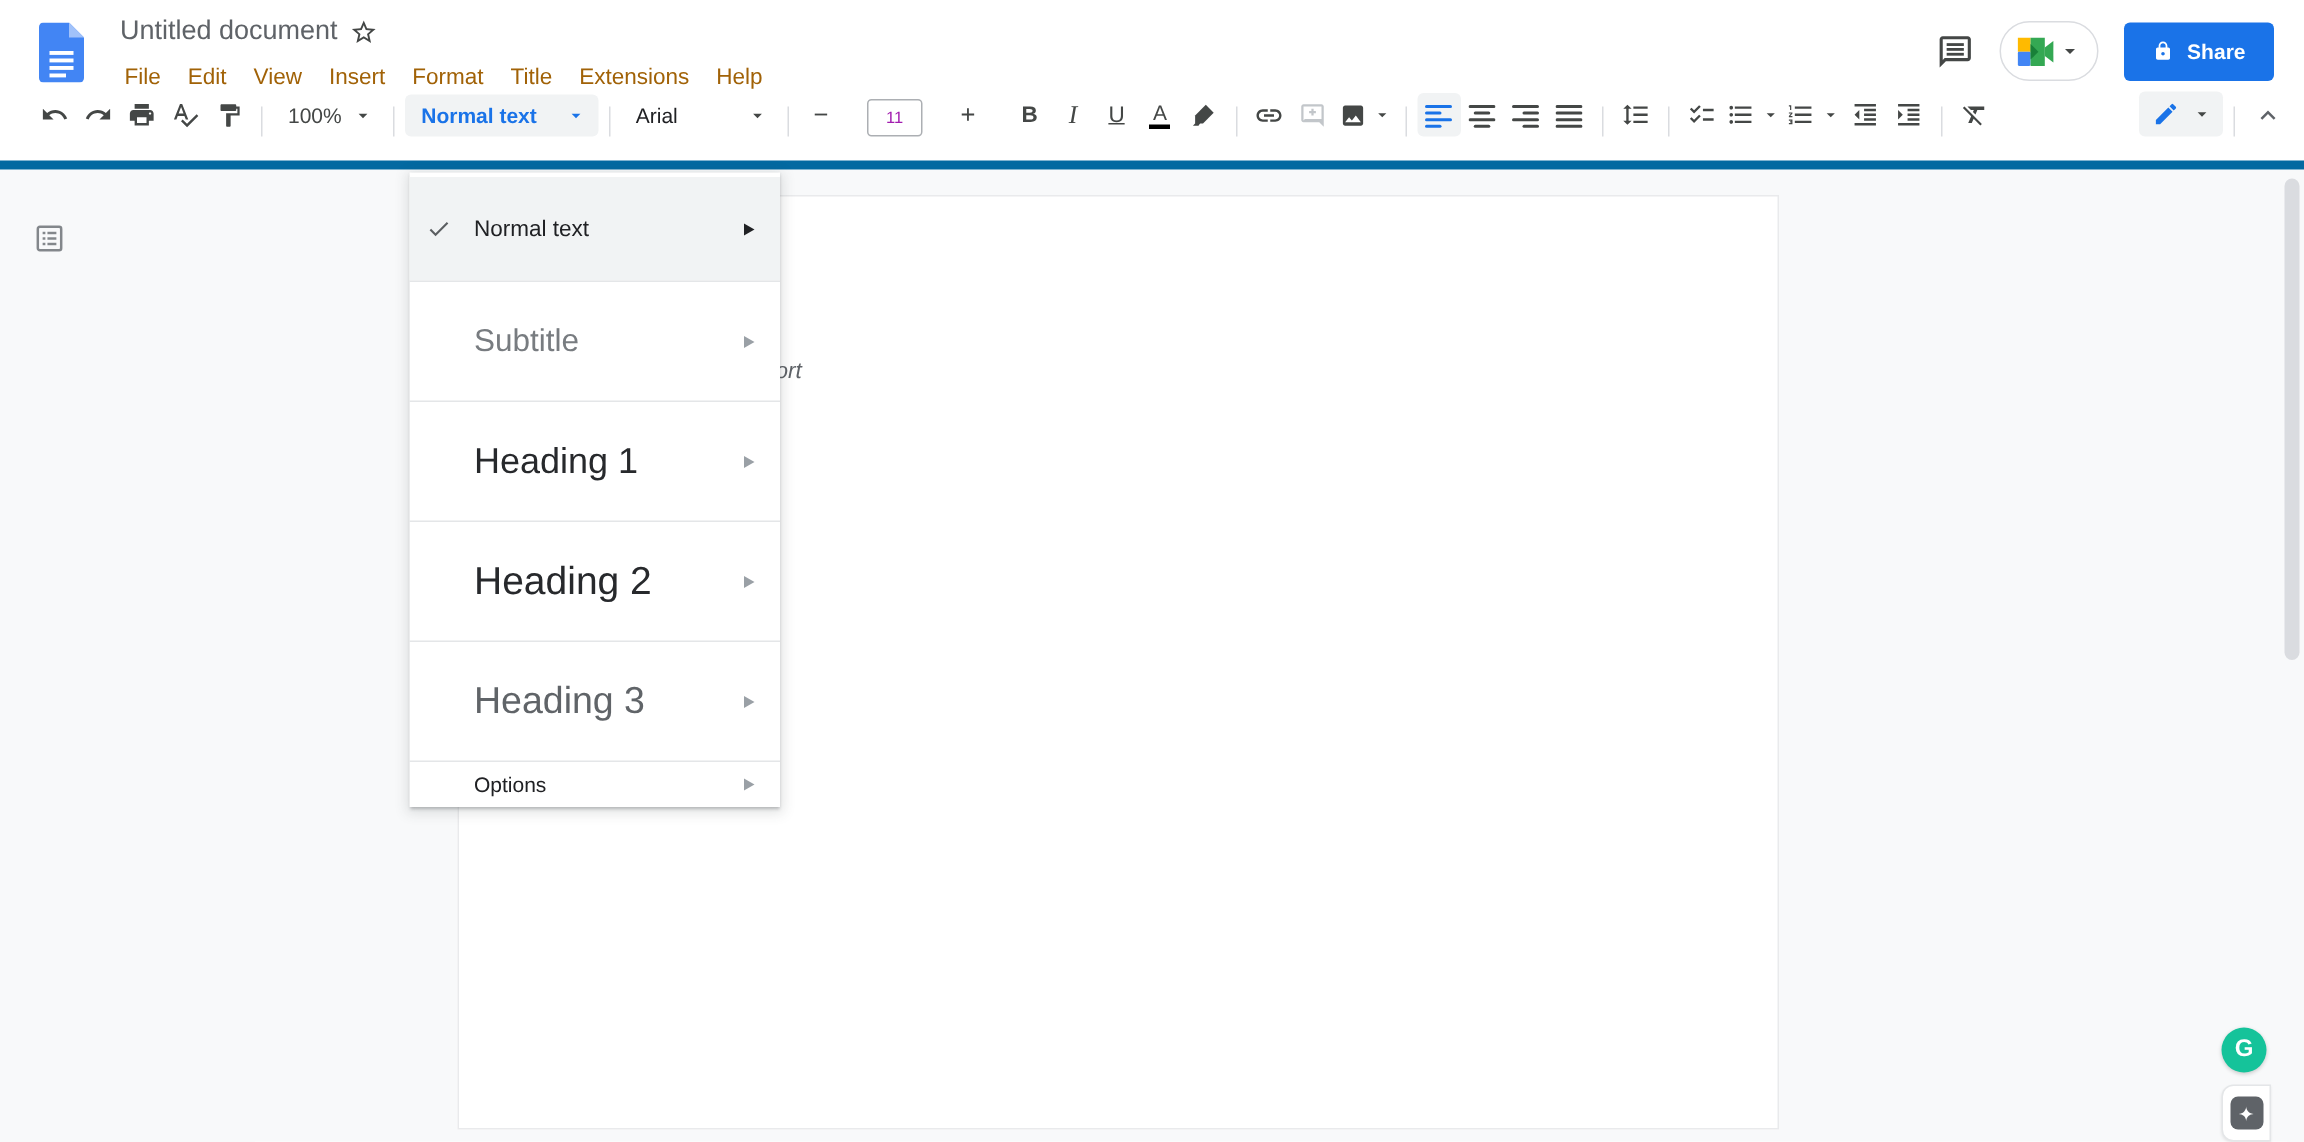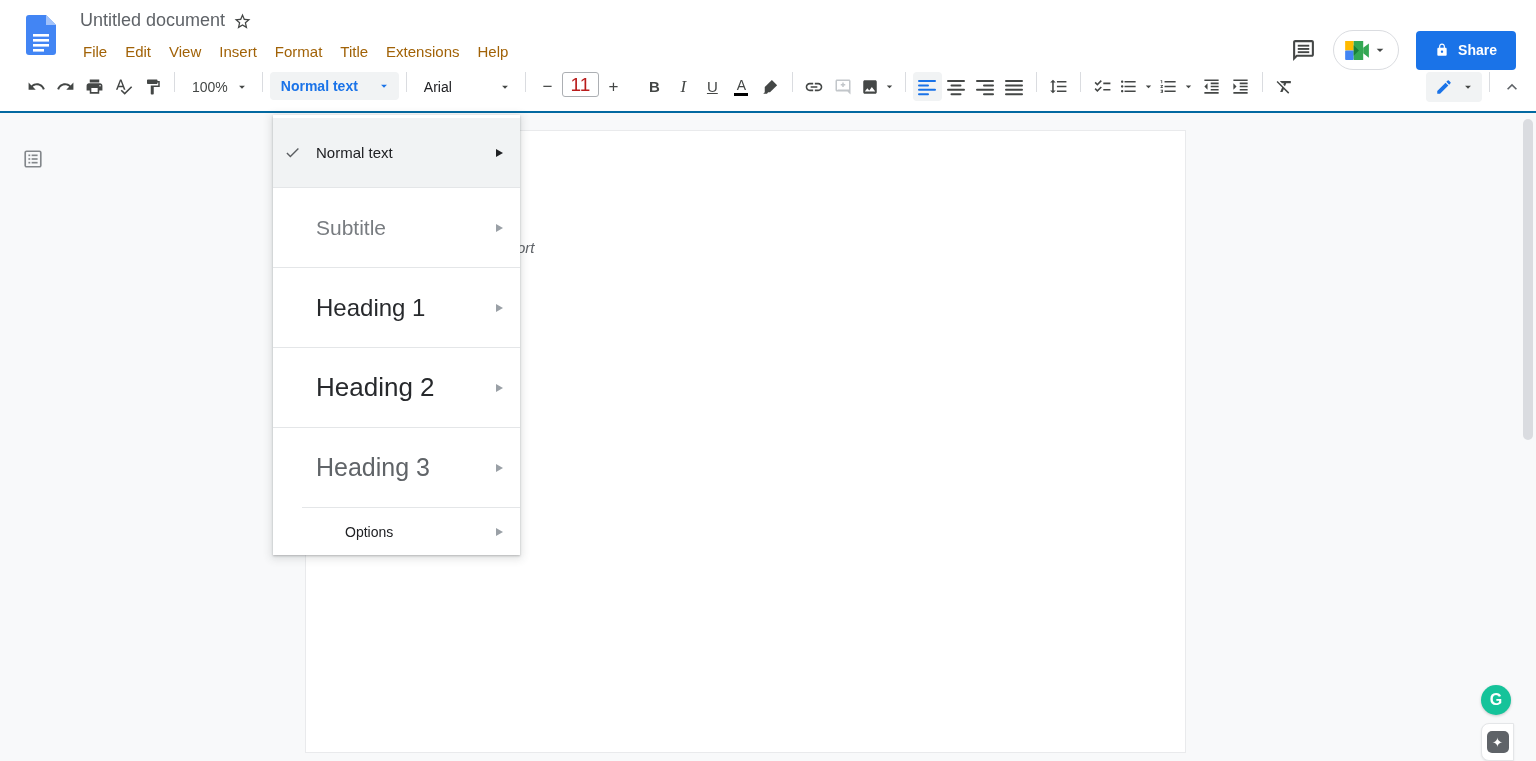--- a/index.html
+++ b/index.html
@@ -12,35 +12,35 @@
   svg { display:block; }
 
   
   .header { position:absolute; top:0; left:0; right:0; height:72px; background:#fff; z-index:5; }
   .docs-logo { position:absolute; left:26px; top:15px; width:30px; height:40px; cursor:pointer; }
   .title-row { position:absolute; left:80px; top:10px; display:flex; align-items:center; gap:8px; }
   .doc-title { font-size:18px; color:#5f6368; }
   .star-btn { color:#444746; margin-top:2px; }
   .menubar { position:absolute; left:74px; top:40px; display:flex; }
   .menu-item { font-size:15px; color:#a16207; padding:3px 9px; border-radius:4px; cursor:pointer; }
-  .header-right { position:absolute; right:20px; top:30px; display:flex; align-items:center; gap:17px; }
+  .header-right { position:absolute; right:20px; top:14px; display:flex; align-items:center; gap:17px; }
   .icon-btn { background:none; border:none; cursor:pointer; color:#444746; display:flex; align-items:center; justify-content:center; }
   .meet-pill { width:66px; height:40px; border:1px solid #dadce0; border-radius:20px; background:#fff; display:flex; align-items:center; justify-content:center; gap:2px; cursor:pointer; }
   .share-btn { height:39px; padding:0 19px; background:#1a73e8; color:#fff; border:none; border-radius:4px; display:flex; align-items:center; gap:9px; font-size:14px; font-weight:bold; cursor:pointer; }
 
   
-  .toolbar { position:absolute; top:72px; left:0; right:0; height:41px; background:#fff; border-bottom:2px solid #0369a1; display:flex; align-items:flex-start; padding:0 10px 16px 22px; z-index:6; }
+  .toolbar { position:absolute; top:72px; left:0; right:0; height:41px; background:#fff; border-bottom:6px solid #0369a1; display:flex; align-items:flex-end; padding:0 10px 16px 22px; z-index:6; }
   .tbtn { width:29px; height:29px; border:none; background:none; border-radius:4px; color:#444746; display:flex; align-items:center; justify-content:center; cursor:pointer; flex:none; }
   .tsep { width:1px; height:20px; background:#dadce0; margin:0 7px; flex:none; }
   .dd { display:flex; align-items:center; border:none; background:none; cursor:pointer; height:29px; border-radius:4px; flex:none; }
   .zoom-dd { padding:0 6px 0 10px; gap:7px; font-size:14px; color:#444746; }
   .styles-pill { background:#f1f3f4; padding:0 8px 0 11px; gap:19px; height:28px; }
   .styles-pill .val { color:#1a73e8; font-size:14px; font-weight:bold; }
   .font-dd { width:104px; padding:0 6px 0 10px; justify-content:space-between; font-size:14px; color:#202124; }
-  .size-box { width:37px; height:25px; border:1px solid #acafb3; border-radius:3px; display:flex; align-items:center; justify-content:center; font-size:19px; color:#b91c1c; margin:0 0; cursor:text; flex:none; }
+  .size-box { width:37px; height:25px; border:1px solid #acafb3; border-radius:3px; display:flex; align-items:center; justify-content:center; font-size:11px; color:#a21caf; margin:0 16px; cursor:text; flex:none; }
   .glyph { font-size:15px; color:#444746; }
   .glyph-b { font-weight:bold; }
   .glyph-i { font-family:"Liberation Serif", serif; font-style:italic; font-size:17px; }
   .glyph-u { text-decoration:underline; }
   .tc-wrap { display:flex; flex-direction:column; align-items:center; line-height:1; }
   .tc-wrap .bar { width:14px; height:3px; background:#000; margin-top:1px; }
   .disabled { color:#c2c6ca !important; }
   .active-pill { background:#f1f3f4; }
   .active-pill svg { color:#1a73e8; }
   .caret { flex:none; }
@@ -64,21 +64,21 @@
   .smi .check { position:absolute; left:11px; color:#5c5f62; }
   .smi .tri { position:absolute; right:17px; width:0; height:0; border-left:7px solid #9aa0a6; border-top:4.5px solid transparent; border-bottom:4.5px solid transparent; }
   .smi-0 { height:69px; background:#f1f3f4; }
   .smi-0 .lbl { font-size:15px; color:#202124; }
   .smi-0 .tri { border-left-color:#202124; }
   .smi-1 { height:80px; } .smi-1 .lbl { font-size:28px; color:#202124; }
   .smi-2 { height:80px; } .smi-2 .lbl { font-size:21px; color:#787c80; }
   .smi-3 { height:80px; } .smi-3 .lbl { font-size:24px; color:#27292c; }
   .smi-4 { height:80px; } .smi-4 .lbl { font-size:26px; color:#27292c; }
   .smi-5 { height:80px; } .smi-5 .lbl { font-size:25px; color:#606468; }
-  .smi-6 { height:48px;margin-left:29px; } .smi-6 .lbl { font-size:14px; color:#202124; }
+  .smi-6 { height:31px; } .smi-6 .lbl { font-size:14px; color:#202124; }
 </style>
 </head>
 <body>
 
 <div class="header">
   <div class="docs-logo">
     <svg width="30" height="40" viewBox="0 0 30 40">
       <path d="M3 0h17l10 10v27a3 3 0 0 1-3 3H3a3 3 0 0 1-3-3V3a3 3 0 0 1 3-3z" fill="#4285f4"></path>
       <path d="M20 0l10 10h-10z" fill="#a1c2fa"></path>
       <rect x="7" y="19" width="16" height="2.6" fill="#fff"></rect>

